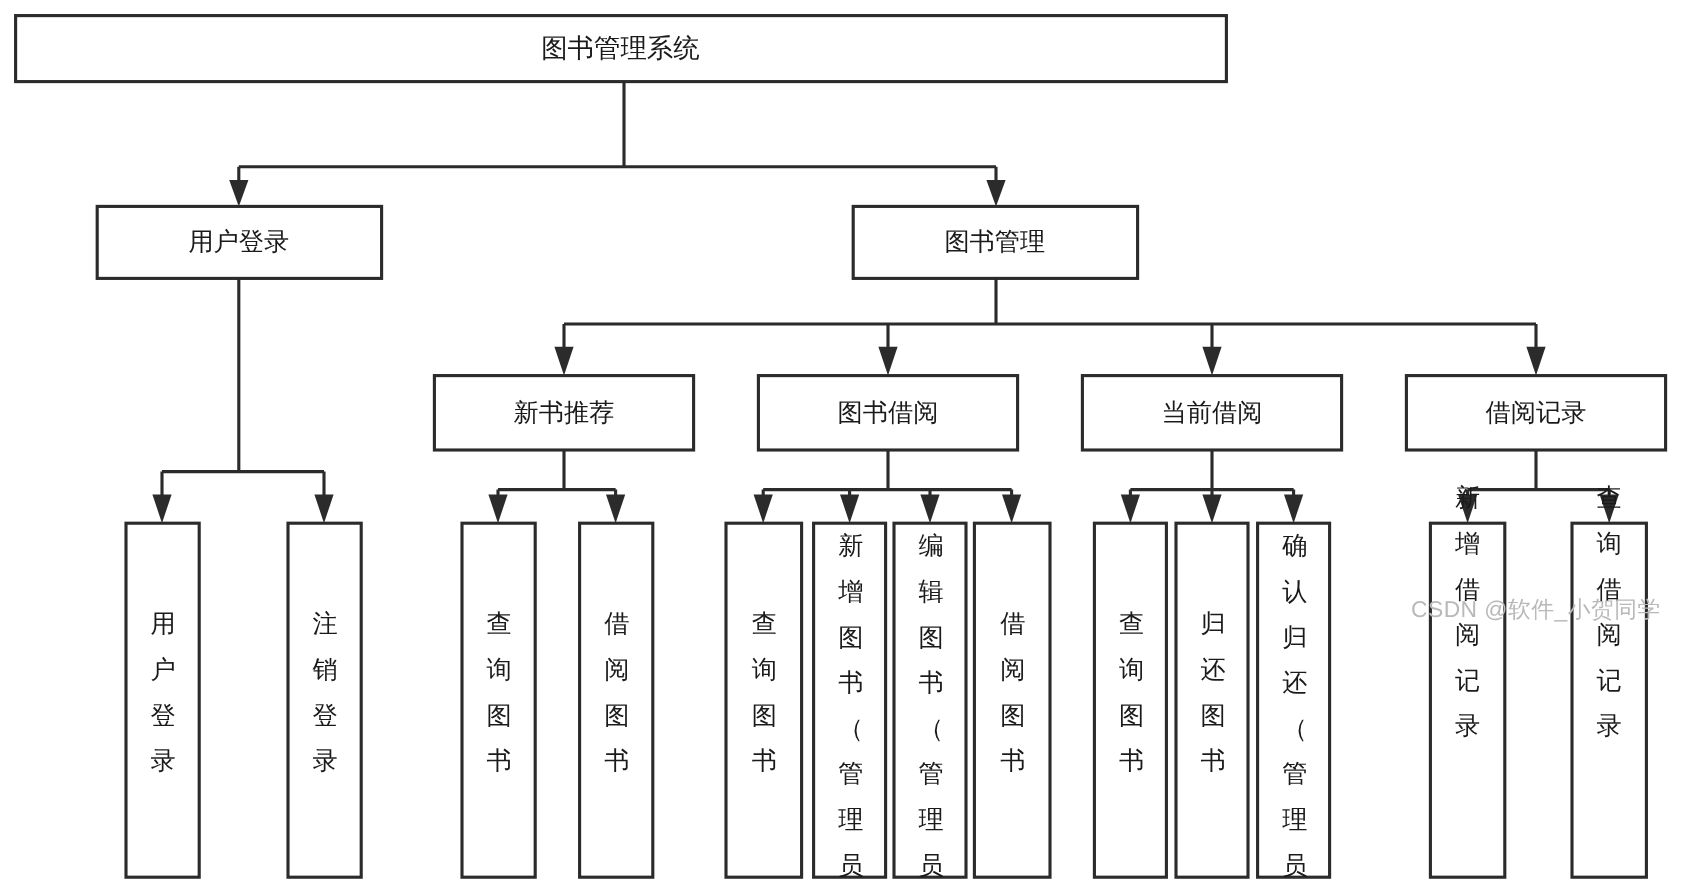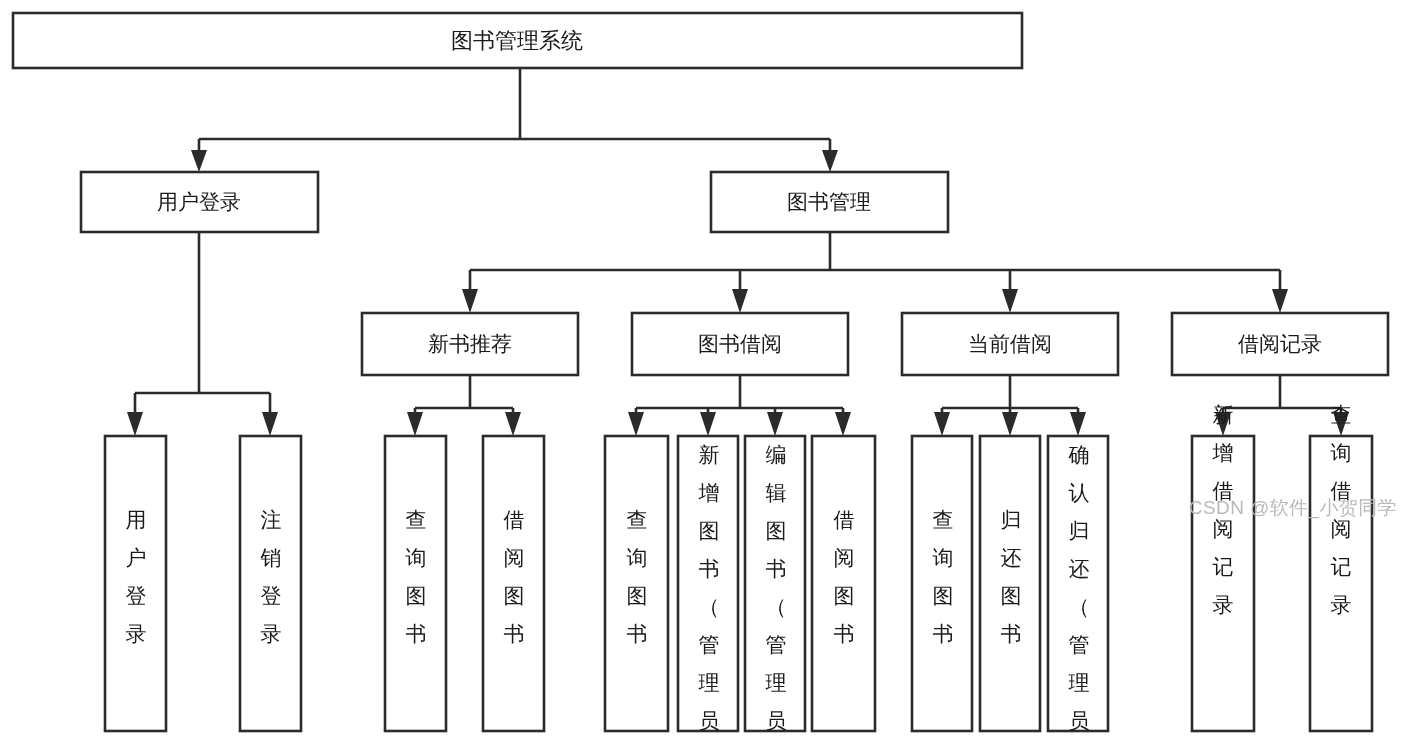--- a/index.html
+++ b/index.html
@@ -52,21 +52,21 @@
     stroke-width: 2.6;
     fill: none;
     stroke-linecap: butt;
   }
   .arrow-head {
     fill: #2b2b2b;
     stroke: none;
   }
   .watermark {
     position: absolute;
-    right: 8px;
+    right: 21px;
     bottom: 6px;
     font-family: "Liberation Sans", "DejaVu Sans", sans-serif;
     font-size: 19px;
     color: #b9b9b9;
     white-space: nowrap;
     letter-spacing: 0.4px;
     pointer-events: none;
   }
 </style>
 </head>

